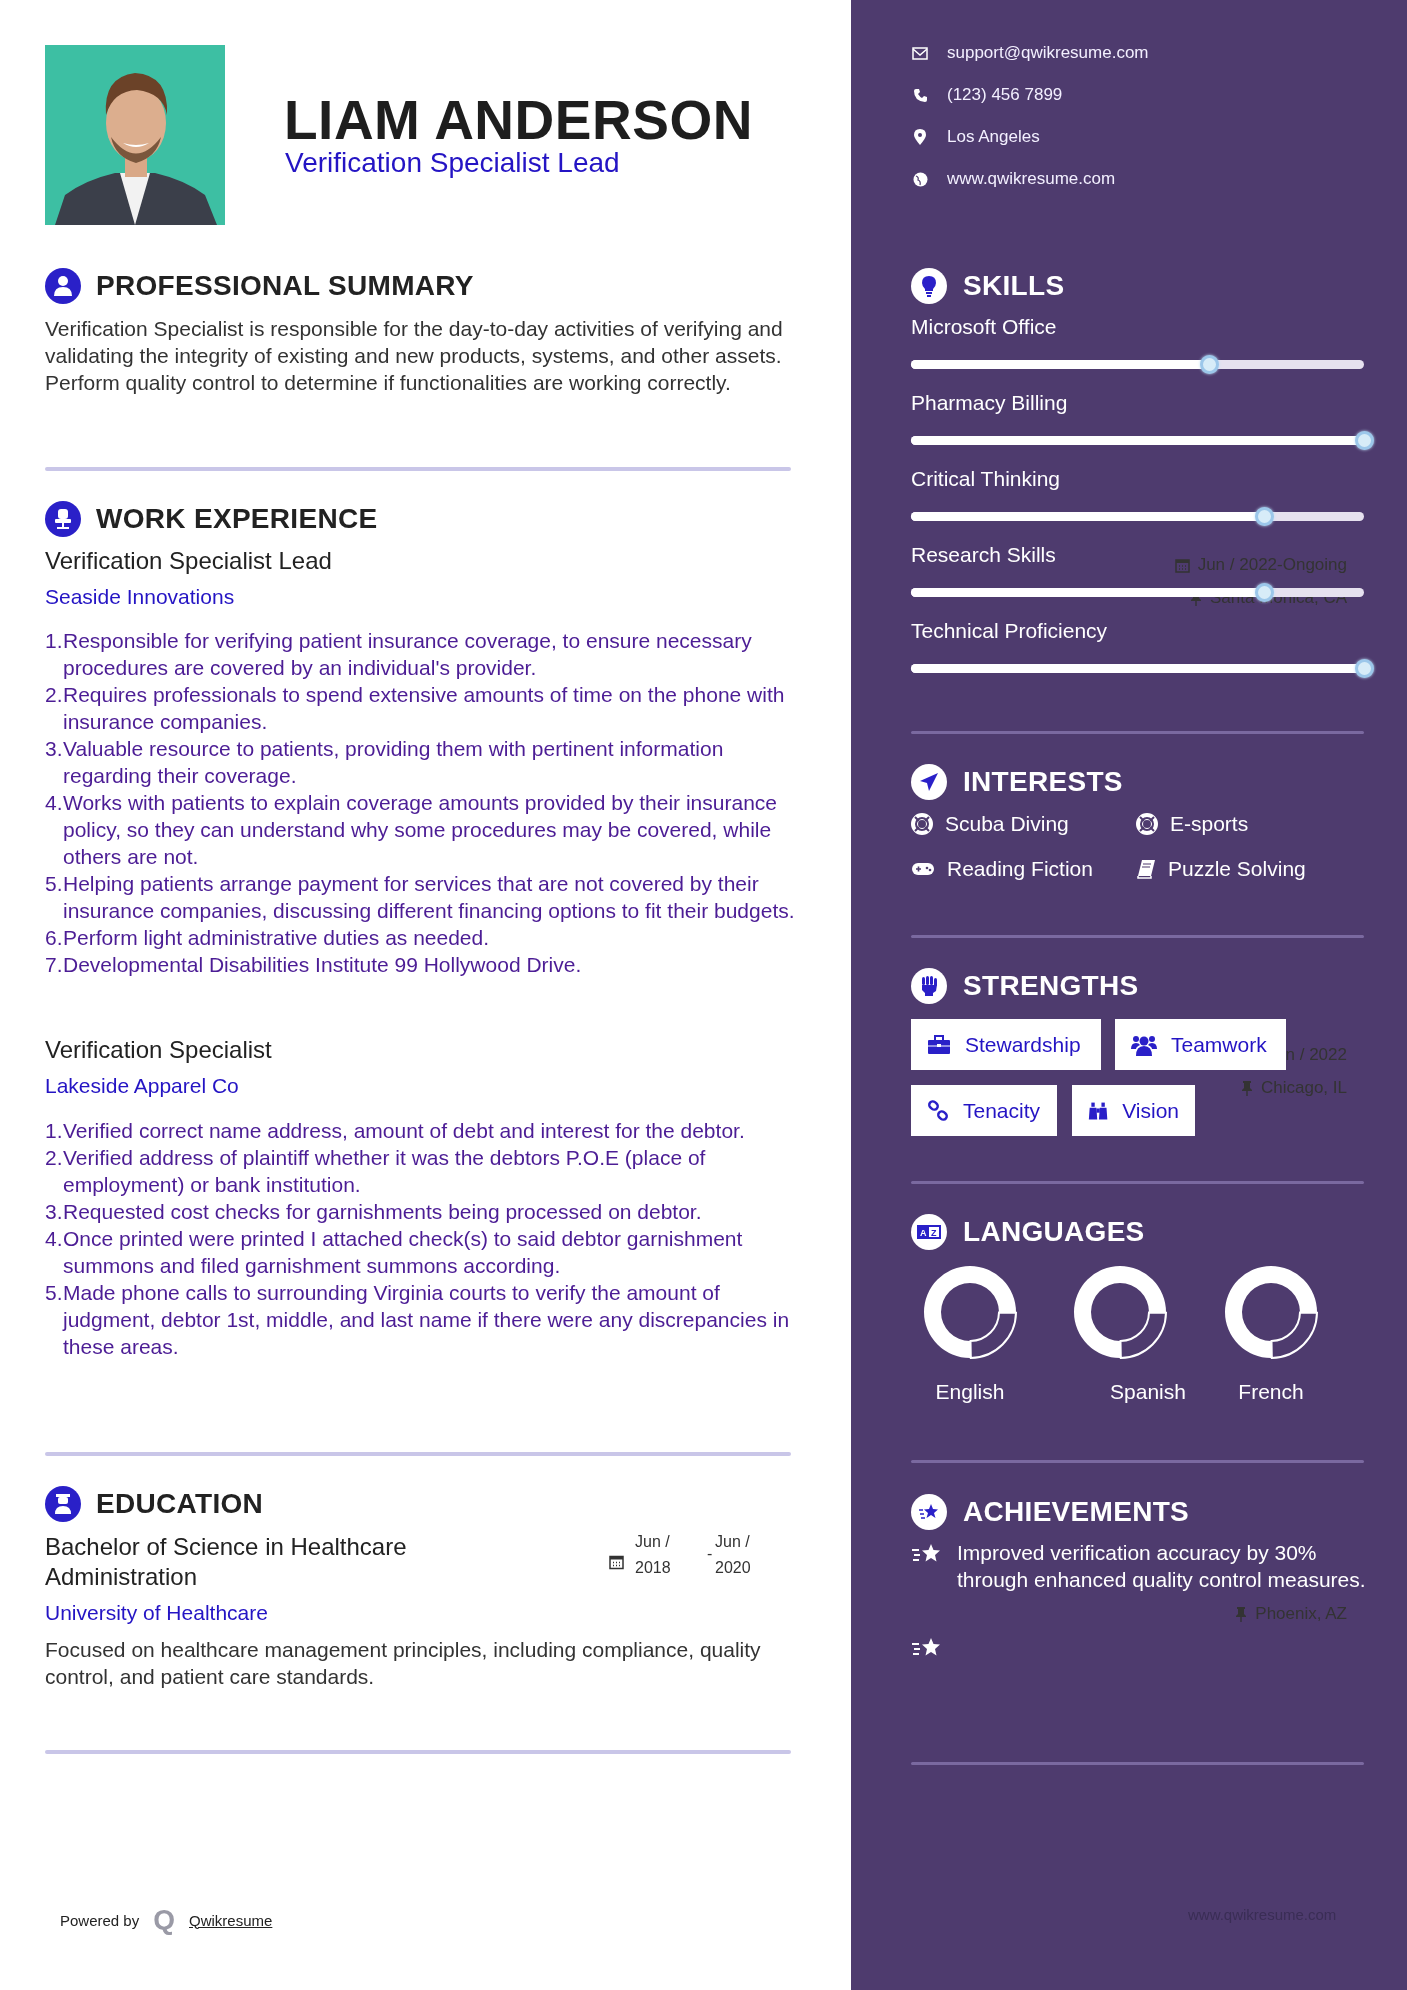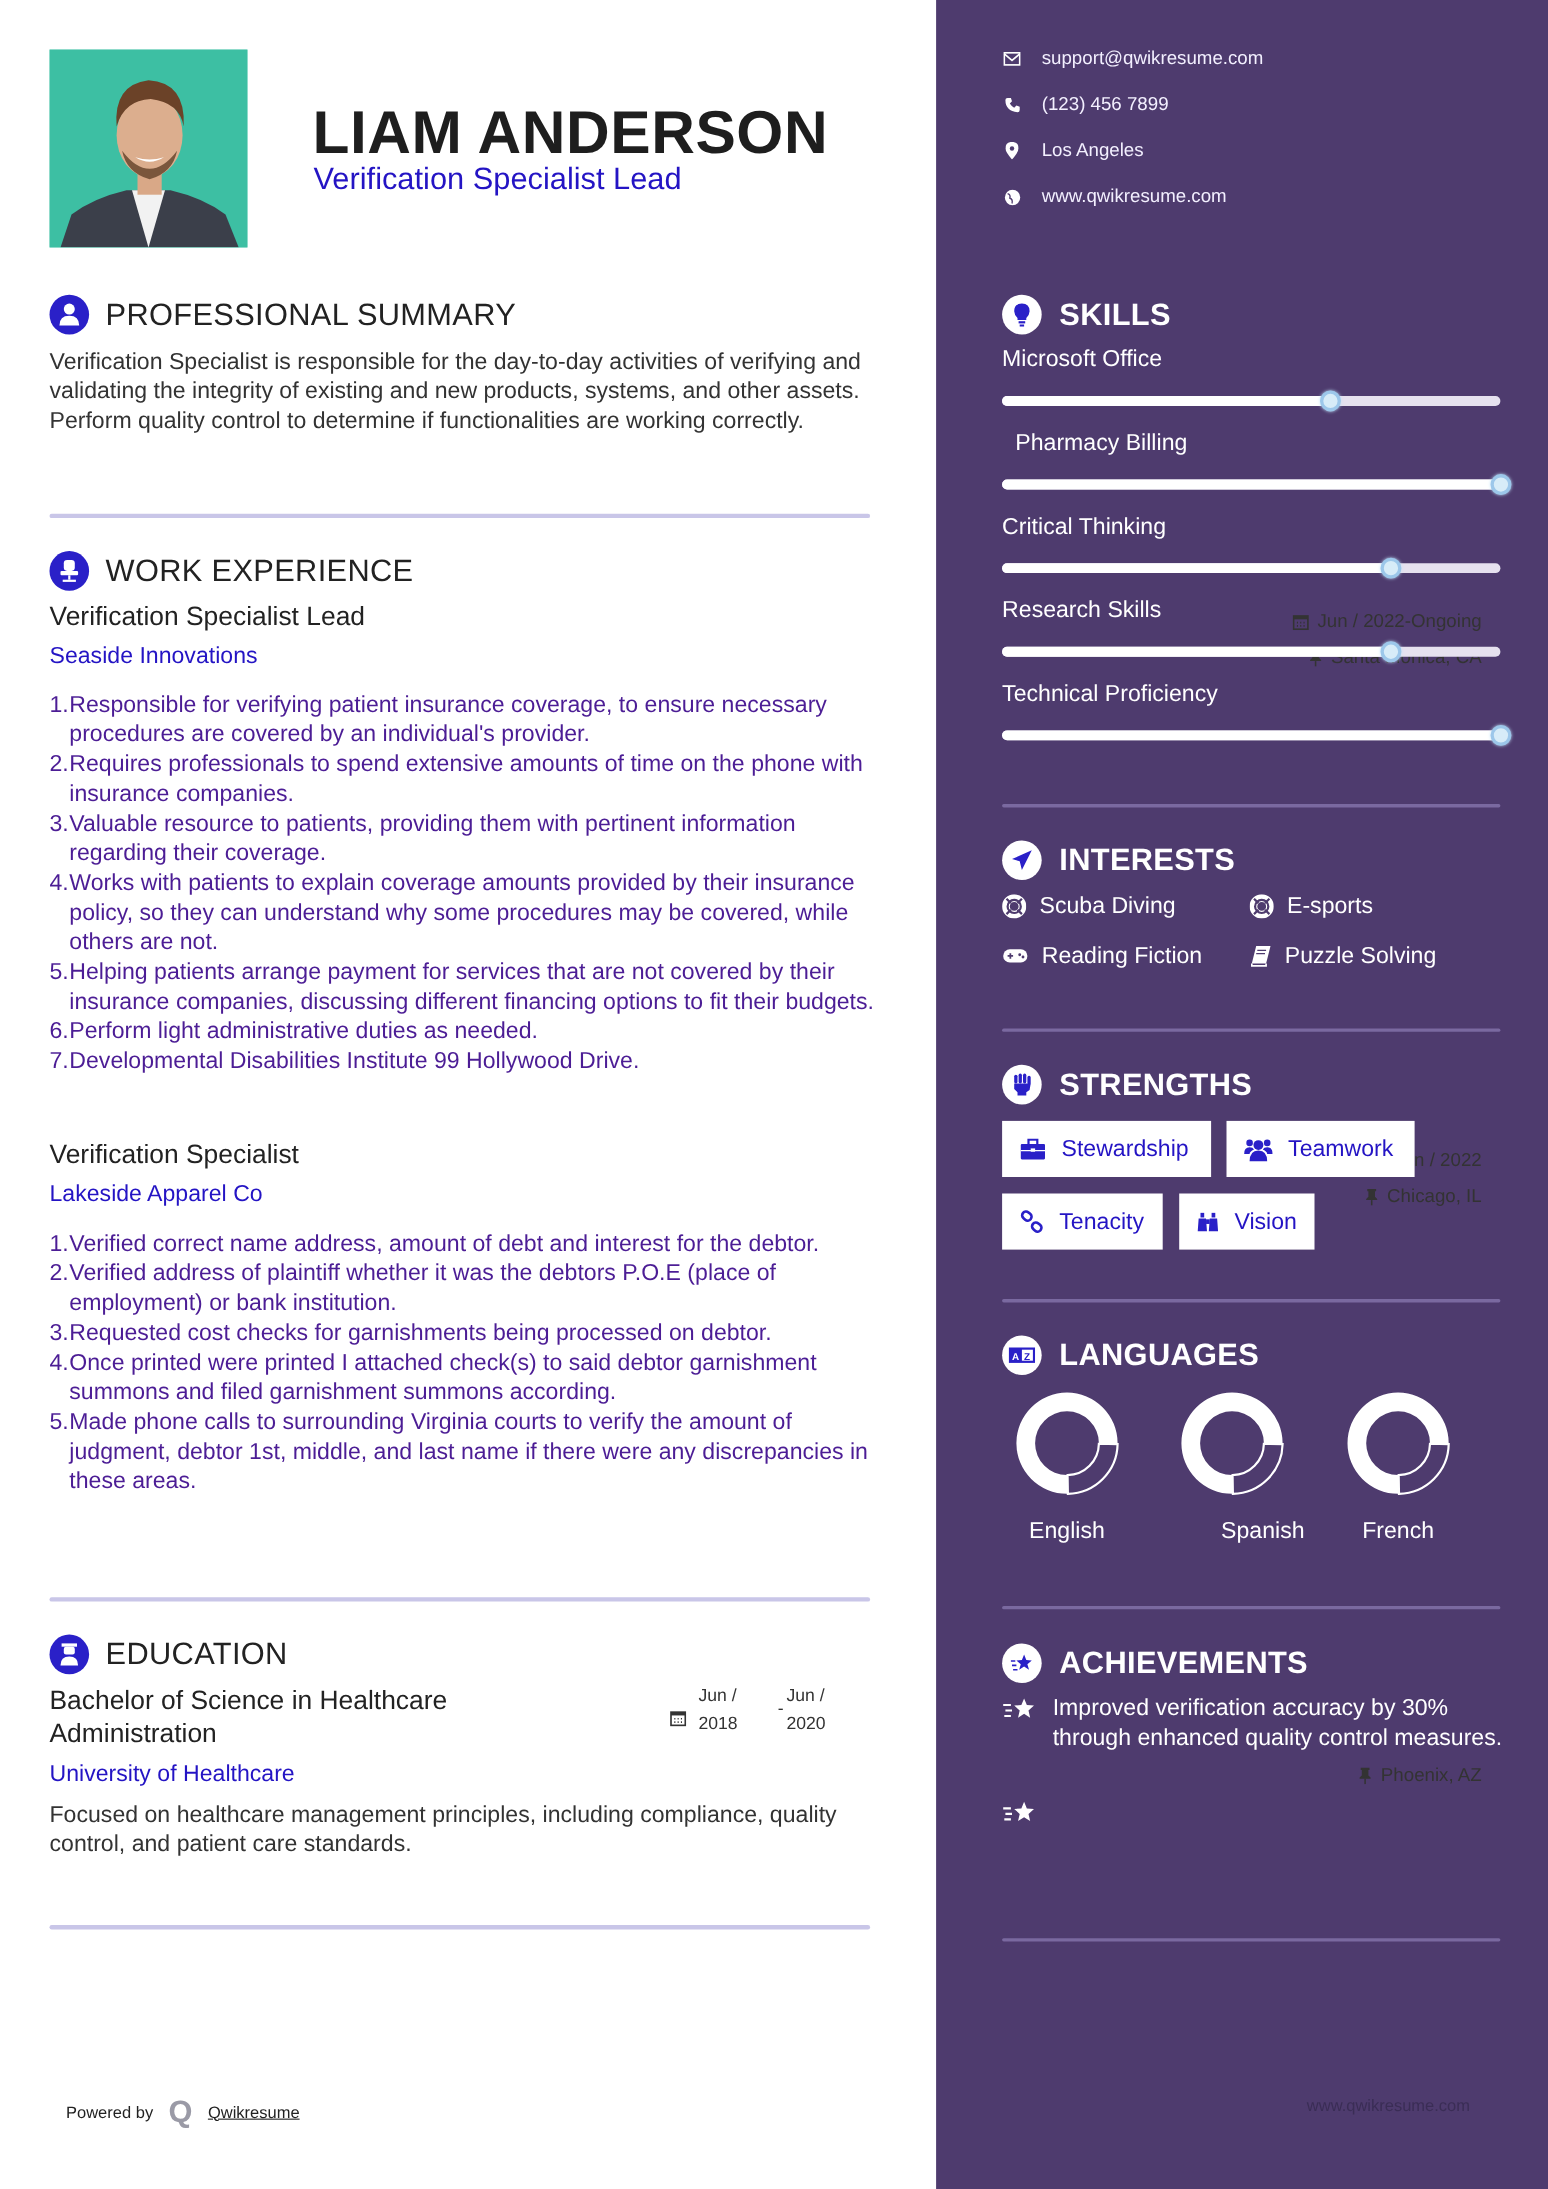--- a/index.html
+++ b/index.html
@@ -6,21 +6,21 @@
 html,body{width:1407px;height:1990px;background:#fff;overflow:hidden}
 body{position:relative;font-family:"Liberation Sans","DejaVu Sans",sans-serif;color:#2a2a2a}
 .main{position:absolute;left:0;top:0;width:851px;height:1990px;background:#fff}
 .side{position:absolute;left:851px;top:0;width:556px;height:1990px;background:#4e3b6e}
 .photo{position:absolute;left:45px;top:45px;width:180px;height:180px;background:#3dbfa3;overflow:hidden}
 .photo svg{display:block}
 .name{position:absolute;left:284px;top:88px;font-size:55px;font-weight:700;color:#1e1e1e;letter-spacing:0.5px;white-space:nowrap}
 .title{position:absolute;left:285px;top:147px;font-size:28px;color:#2414c4;white-space:nowrap}
 .sec-head{position:absolute;left:45px;display:flex;align-items:center;gap:15px}
 .sec-icon{width:36px;height:36px;border-radius:50%;background:#2a20c8;display:flex;align-items:center;justify-content:center}
-.sec-title{font-size:28px;font-weight:400;color:#222;letter-spacing:0.3px}
+.sec-title{font-size:28px;font-weight:700;color:#222;letter-spacing:0.3px}
 .para{position:absolute;left:45px;width:760px;font-size:21px;line-height:27px;color:#333}
 .divider{position:absolute;left:45px;width:746px;height:4px;background:#c9c6e8;border-radius:2px}
 .job-title{position:absolute;left:45px;font-size:24px;color:#222;white-space:nowrap}
 .company{position:absolute;left:45px;font-size:21px;color:#2414c4;white-space:nowrap}
 .meta{position:absolute;right:60px;font-size:17px;color:#333;white-space:nowrap;display:flex;align-items:center;gap:8px}
 .meta svg{flex:none}
 ol.list{position:absolute;left:45px;width:750px;font-size:21px;line-height:27px;color:#4c1d95;list-style:none;counter-reset:it}
 ol.list li{counter-increment:it;padding-left:18px;position:relative}
 ol.list li::before{content:counter(it) ".";position:absolute;left:0;top:0}
 .contact{position:absolute;left:911px;display:flex;align-items:center;gap:18px;font-size:17px;color:#f3f0ff;white-space:nowrap}
@@ -229,21 +229,21 @@
       </svg>
     </span>
   <span class="s-title">SKILLS</span>
 </div>
 <div id="skills-wrap">
     <div class="skill-label" style="top: 315px;">Microsoft Office</div>
     <div class="track" style="top: 360px;">
       <div class="fill" style="width: 298.98px;"></div>
       <div class="knob" style="left: 289.48px;"></div>
     </div>
-    <div class="skill-label" style="top: 391px; margin-left: 12px;">Pharmacy Billing</div>
+    <div class="skill-label" style="top: 391px;">Pharmacy Billing</div>
     <div class="track" style="top: 436px;">
       <div class="fill" style="width: 453px;"></div>
       <div class="knob" style="left: 443.5px;"></div>
     </div>
     <div class="skill-label" style="top: 467px;">Critical Thinking</div>
     <div class="track" style="top: 512px;">
       <div class="fill" style="width: 353.34px;"></div>
       <div class="knob" style="left: 343.84px;"></div>
     </div>
     <div class="skill-label" style="top: 543px;">Research Skills</div>

